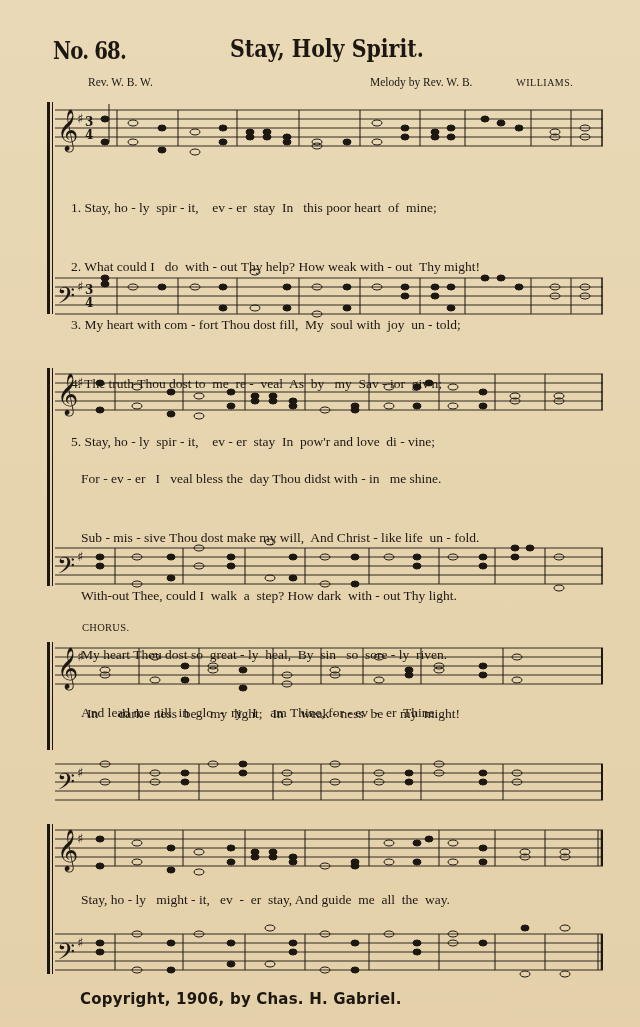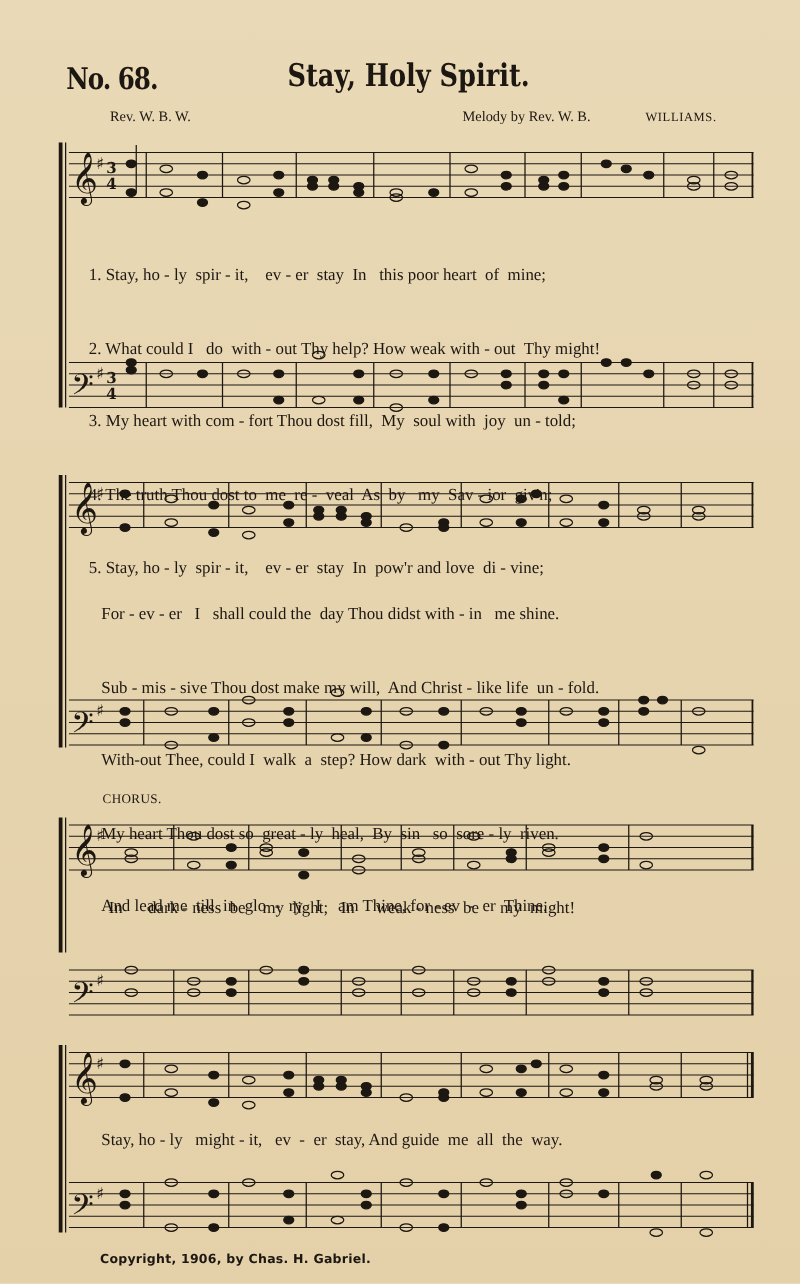--- a/index.html
+++ b/index.html
@@ -3,33 +3,33 @@
 <meta charset="utf-8">
 <style>
   html, body { margin:0; padding:0; }
   body {
     width:640px; height:1027px; overflow:hidden;
     background: linear-gradient(180deg,#e9d9b6 0%,#e6d4ae 50%,#e4d1aa 100%);
     font-family: "DejaVu Serif", serif;
     color:#1d1712;
     position:relative;
   }
-  .page { position:absolute; left:0; top:12px; width:640px; height:978px; }
+  .page { position:absolute; left:0; top:0; width:640px; height:978px; }
   .hdr-num { position:absolute; left:53px; top:36px; font-family:"DejaVu Serif", serif; font-size:24px; font-weight:bold; letter-spacing:-1px; transform:scaleX(0.82); transform-origin:left; }
   .hdr-title { position:absolute; left:230px; top:34px; font-size:25px; font-weight:bold; transform:scaleX(0.82); transform-origin:left; }
   .credit-l { position:absolute; left:88px; top:76px; font-size:11.5px; font-family:"Liberation Serif", serif; }
   .credit-r { position:absolute; left:370px; top:76px; font-size:11.5px; font-family:"Liberation Serif", serif; }
   .credit-r .sc { font-size:10px; letter-spacing:0.5px;margin-left:41px; }
   .system { position:absolute; left:47px; width:556px; }
   .brace { position:absolute; left:0; width:3px; background:#1d1712; }
   .brace2 { position:absolute; left:5px; width:1px; background:#1d1712; }
   svg.staff { position:absolute; left:8px; }
   .lyrics { position:absolute; font-family:"Liberation Serif", serif; font-size:13.5px; line-height:19.5px; white-space:pre; }
   .chorus-label { position:absolute; left:82px; top:622px; font-family:"Liberation Serif", serif; font-size:11.5px; letter-spacing:0.3px; }
-  .copyright { position:absolute; left:80px; top:990px; font-family:"DejaVu Sans", sans-serif; font-weight:bold; font-size:10px; letter-spacing:0.2px; }
+  .copyright { position:absolute; left:80px; top:990px; font-family:"DejaVu Sans", sans-serif; font-weight:bold; font-size:15px; letter-spacing:0.2px; }
 </style>
 </head>
 <body>
 
 <div class="page">
 
   <div class="hdr-num">No. 68.</div>
   <div class="hdr-title">Stay, Holy Spirit.</div>
   <div class="credit-l">Rev. W. B. W.</div>
   <div class="credit-r"><span>Melody by Rev. W. B. </span><span class="sc">WILLIAMS.</span></div>
@@ -211,21 +211,21 @@
           <ellipse cx="428" cy="38" rx="4" ry="3"></ellipse>
         <line x1="440" y1="6" x2="440" y2="42"></line>
         <ellipse cx="460" cy="28" rx="5" ry="3" fill="none"></ellipse>
           <ellipse cx="460" cy="33" rx="5" ry="3" fill="none"></ellipse>
         <line x1="490" y1="6" x2="490" y2="42"></line>
         <ellipse cx="504" cy="28" rx="5" ry="3" fill="none"></ellipse>
           <ellipse cx="504" cy="33" rx="5" ry="3" fill="none"></ellipse>
       </g>
     </svg>
     <div class="lyrics" style="left:34px;top:70px;">
-      <div>For - ev - er   I   shall could the  day Thou didst with - in   me shine.</div>
+      <div>For - ev - er   I   veal bless the  day Thou didst with - in   me shine.</div>
       <div>Sub - mis - sive Thou dost make my will,  And Christ - like life  un - fold.</div>
       <div>With-out Thee, could I  walk  a  step? How dark  with - out Thy light.</div>
       <div>My heart Thou dost so  great - ly  heal,  By  sin   so  sore - ly  riven.</div>
       <div>And lead me  till  in  glo  -  ry   I    am Thine, for - ev  -  er  Thine.</div>
     </div>
     <svg class="staff" width="548" height="56" style="top:176px;">
       <g stroke="#1d1712" stroke-width="0.9">
         <line x1="0" y1="12" x2="548" y2="12"></line>
           <line x1="0" y1="21" x2="548" y2="21"></line>
           <line x1="0" y1="30" x2="548" y2="30"></line>

